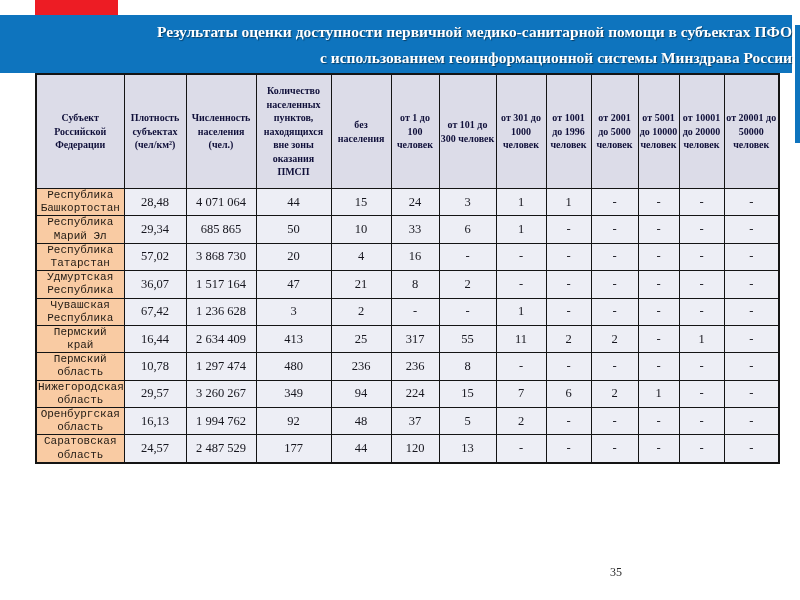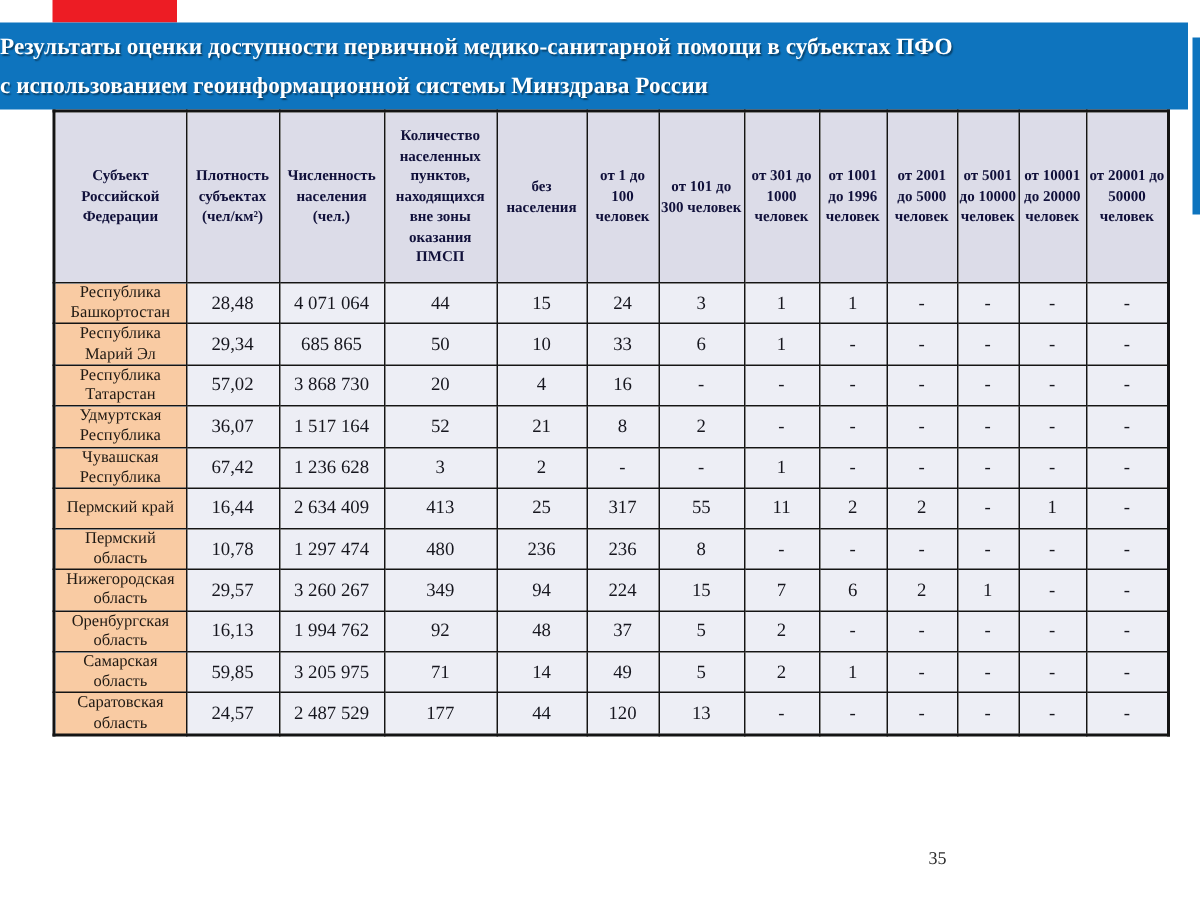--- a/index.html
+++ b/index.html
@@ -16,21 +16,21 @@
     background: var(--accent-red, #ED1C24);
   }
   .title-bar {
     position: absolute; left: 0; top: 15px;
     width: 792px; height: 58px;
     background: var(--title-bar-blue, #0E74BE);
     color: #ffffff;
     font-weight: bold;
     font-size: 15.5px;
     line-height: 26px;
-    text-align: left;
+    text-align: right;
     padding-top: 4px;
     box-sizing: border-box;
     text-shadow: 1px 1px 1px rgba(0,0,0,0.45);
   }
   .right-strip {
     position: absolute; left: 795px; top: 25px;
     width: 5px; height: 118px;
     background: var(--title-bar-blue, #0E74BE);
   }
   table.data {
@@ -55,30 +55,30 @@
     line-height: 1.35;
     height: 113px;
   }
   table.data tbody tr { height: 27px; }
   table.data tbody th {
     background: var(--region-cell-bg, #F9CBA3);
     color: #201A14;
     font-weight: normal;
     font-size: 11px;
     line-height: 1.2;
+    font-family: Liberation Mono, monospace;
   }
   table.data tbody td {
     background: var(--data-cell-bg, #EDEEF5);
     color: #16161E;
     font-size: 12.5px;
   }
   .page-number {
     position: absolute; left: 610px; top: 565px;
     width: 30px;
-    text-align: center;
     font-size: 12px;
     color: #2A2A2A;
   }
 </style>
 </head>
 <body>
 
 <div class="red-accent"></div>
 
 <div class="title-bar">
@@ -164,21 +164,21 @@
         <td>-</td>
         <td>-</td>
         <td>-</td>
         <td>-</td>
         <td>-</td>
       </tr>
       <tr>
         <th>Удмуртская Республика</th>
         <td>36,07</td>
         <td>1 517 164</td>
-        <td>52</td>
+        <td>47</td>
         <td>21</td>
         <td>8</td>
         <td>2</td>
         <td>-</td>
         <td>-</td>
         <td>-</td>
         <td>-</td>
         <td>-</td>
         <td>-</td>
       </tr>
@@ -251,35 +251,20 @@
         <td>37</td>
         <td>5</td>
         <td>2</td>
         <td>-</td>
         <td>-</td>
         <td>-</td>
         <td>-</td>
         <td>-</td>
       </tr>
       <tr>
-        <th>Самарская область</th>
-        <td>59,85</td>
-        <td>3 205 975</td>
-        <td>71</td>
-        <td>14</td>
-        <td>49</td>
-        <td>5</td>
-        <td>2</td>
-        <td>1</td>
-        <td>-</td>
-        <td>-</td>
-        <td>-</td>
-        <td>-</td>
-      </tr>
-      <tr>
         <th>Саратовская область</th>
         <td>24,57</td>
         <td>2 487 529</td>
         <td>177</td>
         <td>44</td>
         <td>120</td>
         <td>13</td>
         <td>-</td>
         <td>-</td>
         <td>-</td>

